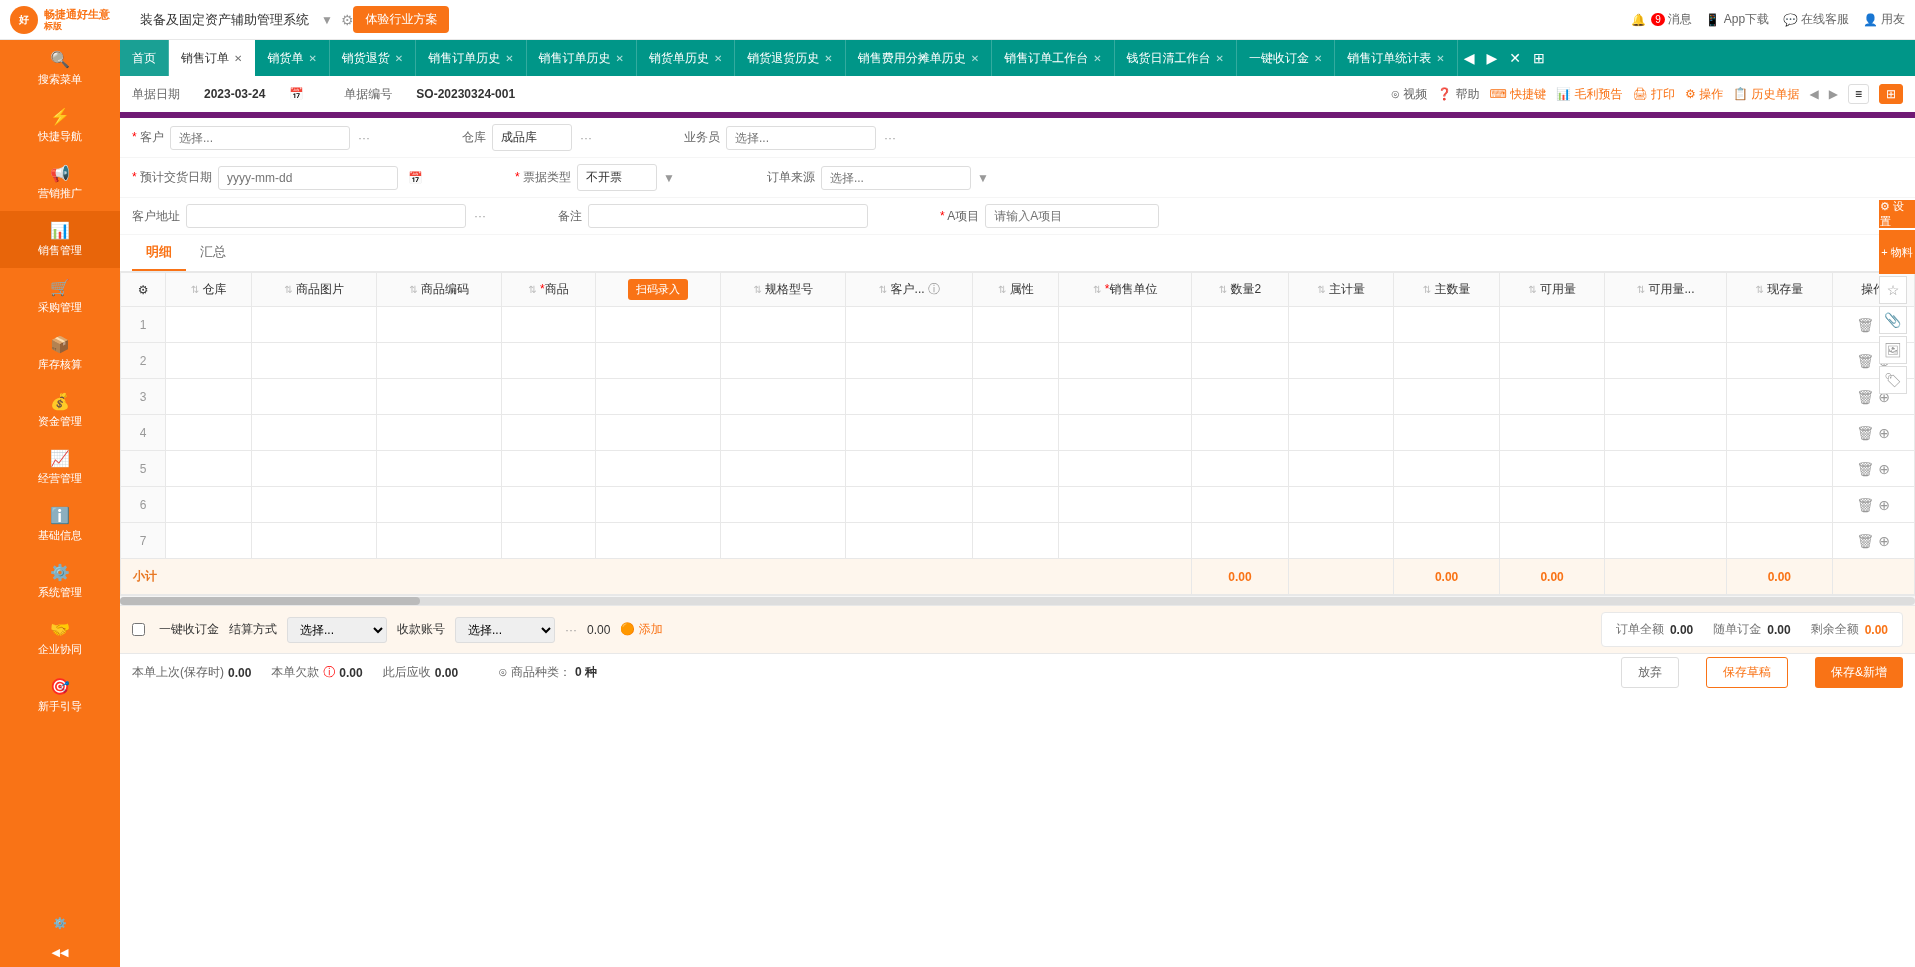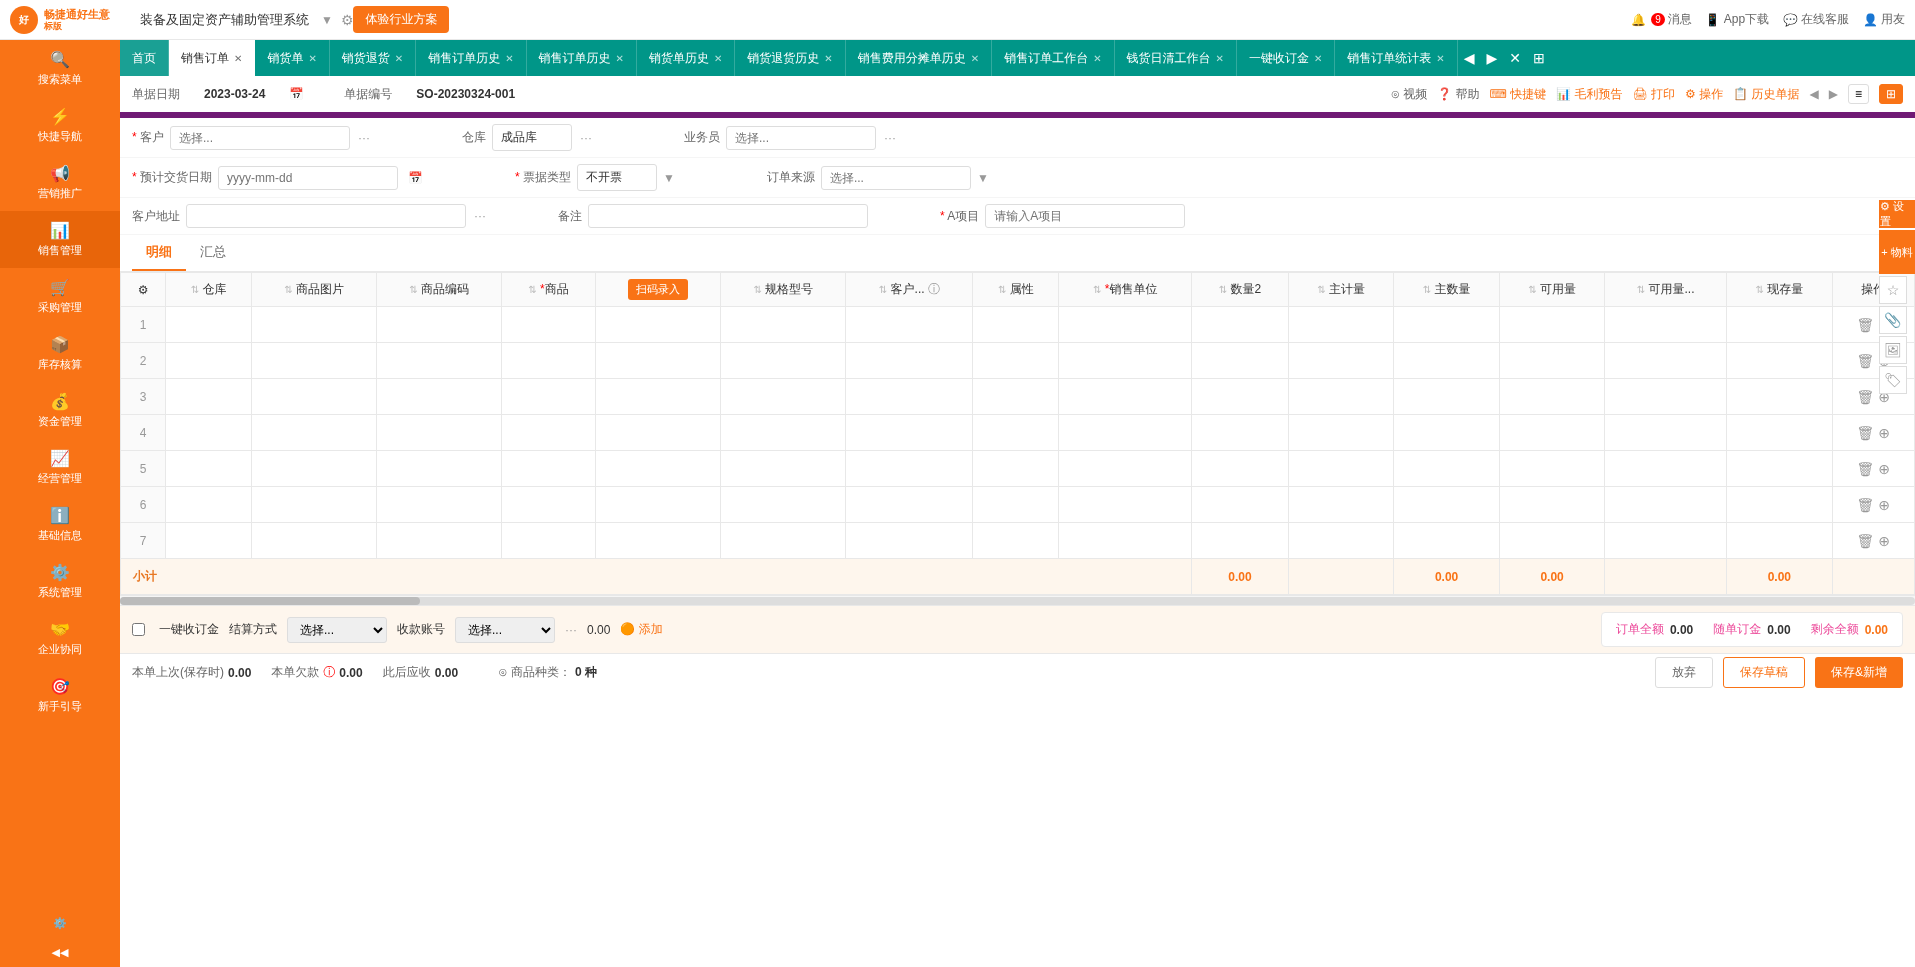--- a/index.html
+++ b/index.html
@@ -70,28 +70,28 @@
 
     
     .subtotal-row td { background: #fef6ed; font-weight: bold; color: #f97316; }
     .subtotal-row td.label { color: #666; text-align: right; }
     .subtotal-row td.value { color: #f97316; }
 
     
     .bottom-area { display: flex; align-items: center; padding: 6px 12px; border-top: 1px solid #e8e8e8; background: #fef6ed; gap: 10px; }
     .payment-checkbox { margin-right: 4px; }
     .summary-item { display: flex; align-items: center; gap: 6px; font-size: 12px; }
-    .summary-label { color: #ec4899; font-family: Liberation Mono, monospace; }
+    .summary-label { color: #737373; font-family: Liberation Mono, monospace; }
     .summary-value { color: #333; font-weight: bold; }
 
     
     .status-bar { height: 38px; background: #fff; border-top: 1px solid #e8e8e8; display: flex; align-items: center; padding: 0 12px; gap: 20px; flex-shrink: 0; }
     .status-item { font-size: 12px; color: #666; display: flex; align-items: center; gap: 4px; }
     .status-value { color: #333; font-weight: bold; }
-    .status-bar-actions { margin-left: auto; display: flex; gap: 10px; }
+    .status-bar-actions { margin-left: auto; display: flex; gap: 27px; }
     .btn-discard { border: 1px solid #ddd; background: #fff; color: #666; padding: 6px 16px; border-radius: 3px; cursor: pointer; font-size: 12px; }
     .btn-save-draft { border: 1px solid #f97316; background: #fff; color: #f97316; padding: 6px 16px; border-radius: 3px; cursor: pointer; font-size: 12px; }
     .btn-save-new { background: #f97316; color: #fff; border: none; padding: 6px 16px; border-radius: 3px; cursor: pointer; font-size: 12px; }
     .float-btn { width: 28px; height: 28px; background: #fff; border: 1px solid #ddd; display: flex; align-items: center; justify-content: center; cursor: pointer; font-size: 14px; color: #999; }
 
     
     .order-summary { background: #fff; border: 1px solid #e8e8e8; border-radius: 4px; padding: 8px 14px; font-size: 12px; }
     .summary-orange { color: #f97316; }
 
     
@@ -331,21 +331,21 @@
             <span class="field-label">客户地址</span>
             <input class="field-input" style="width: 280px;">
             <span class="ellipsis-btn">···</span>
           </div>
           <div class="field-group" style="margin-left:60px;">
             <span class="field-label">备注</span>
             <input class="field-input" style="width: 280px;">
           </div>
           <div class="field-group" style="margin-left:60px;">
             <span class="field-label"><span class="required-mark">*</span> <span>A项目</span></span>
-            <input class="field-input" style="width: 200px;" placeholder="请输入A项目">
+            <input class="field-input" style="width: 174px;" placeholder="请输入A项目">
           </div>
         </div>
 
 
         <div class="table-tabs">
           <div class="table-tab active">明细</div>
           <div class="table-tab">汇总</div>
         </div>
 
         <div class="data-table-container">

